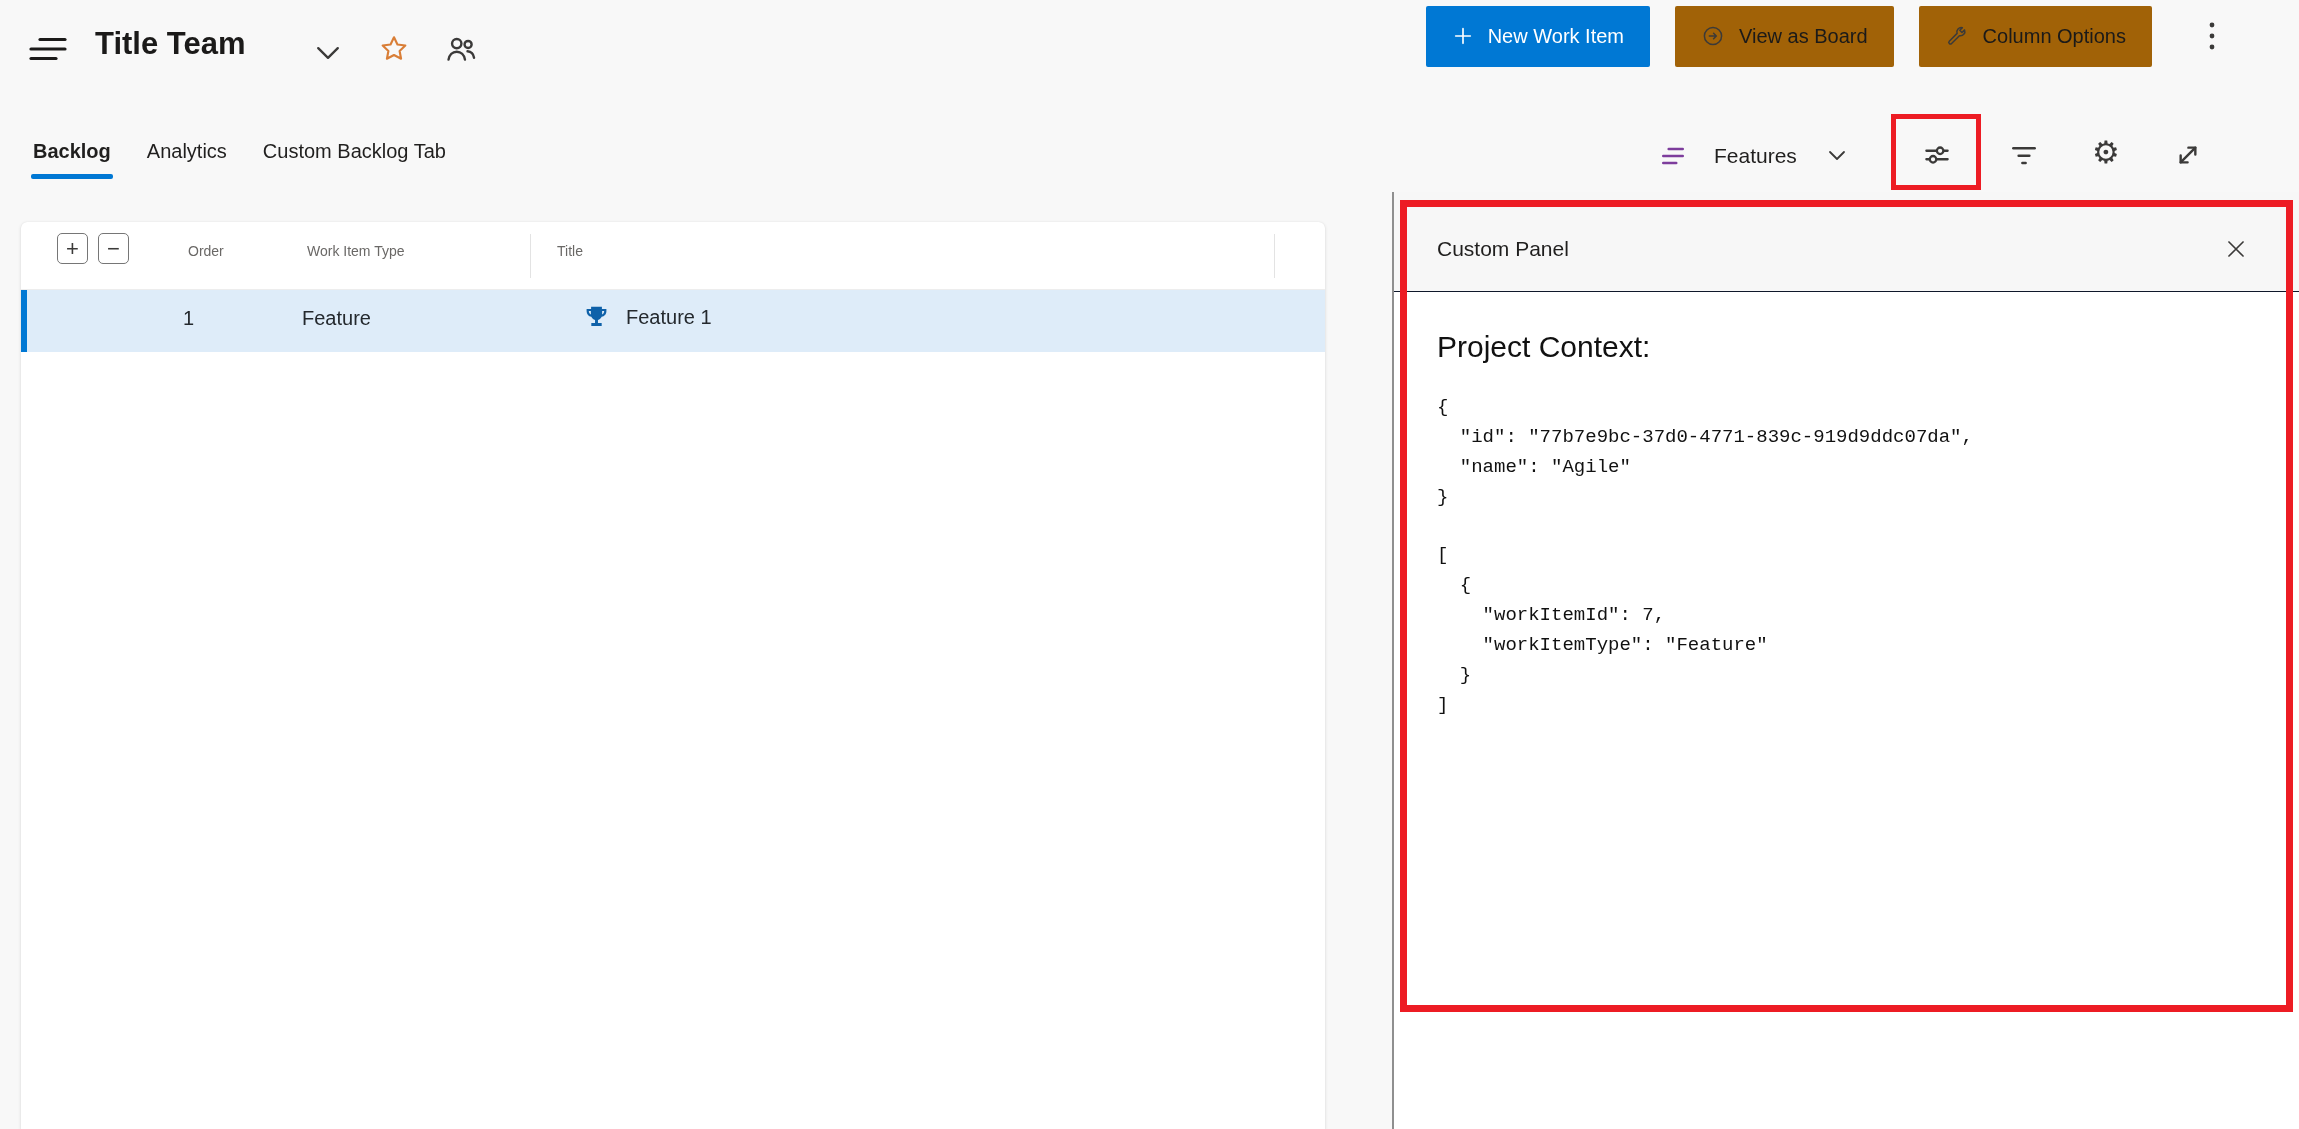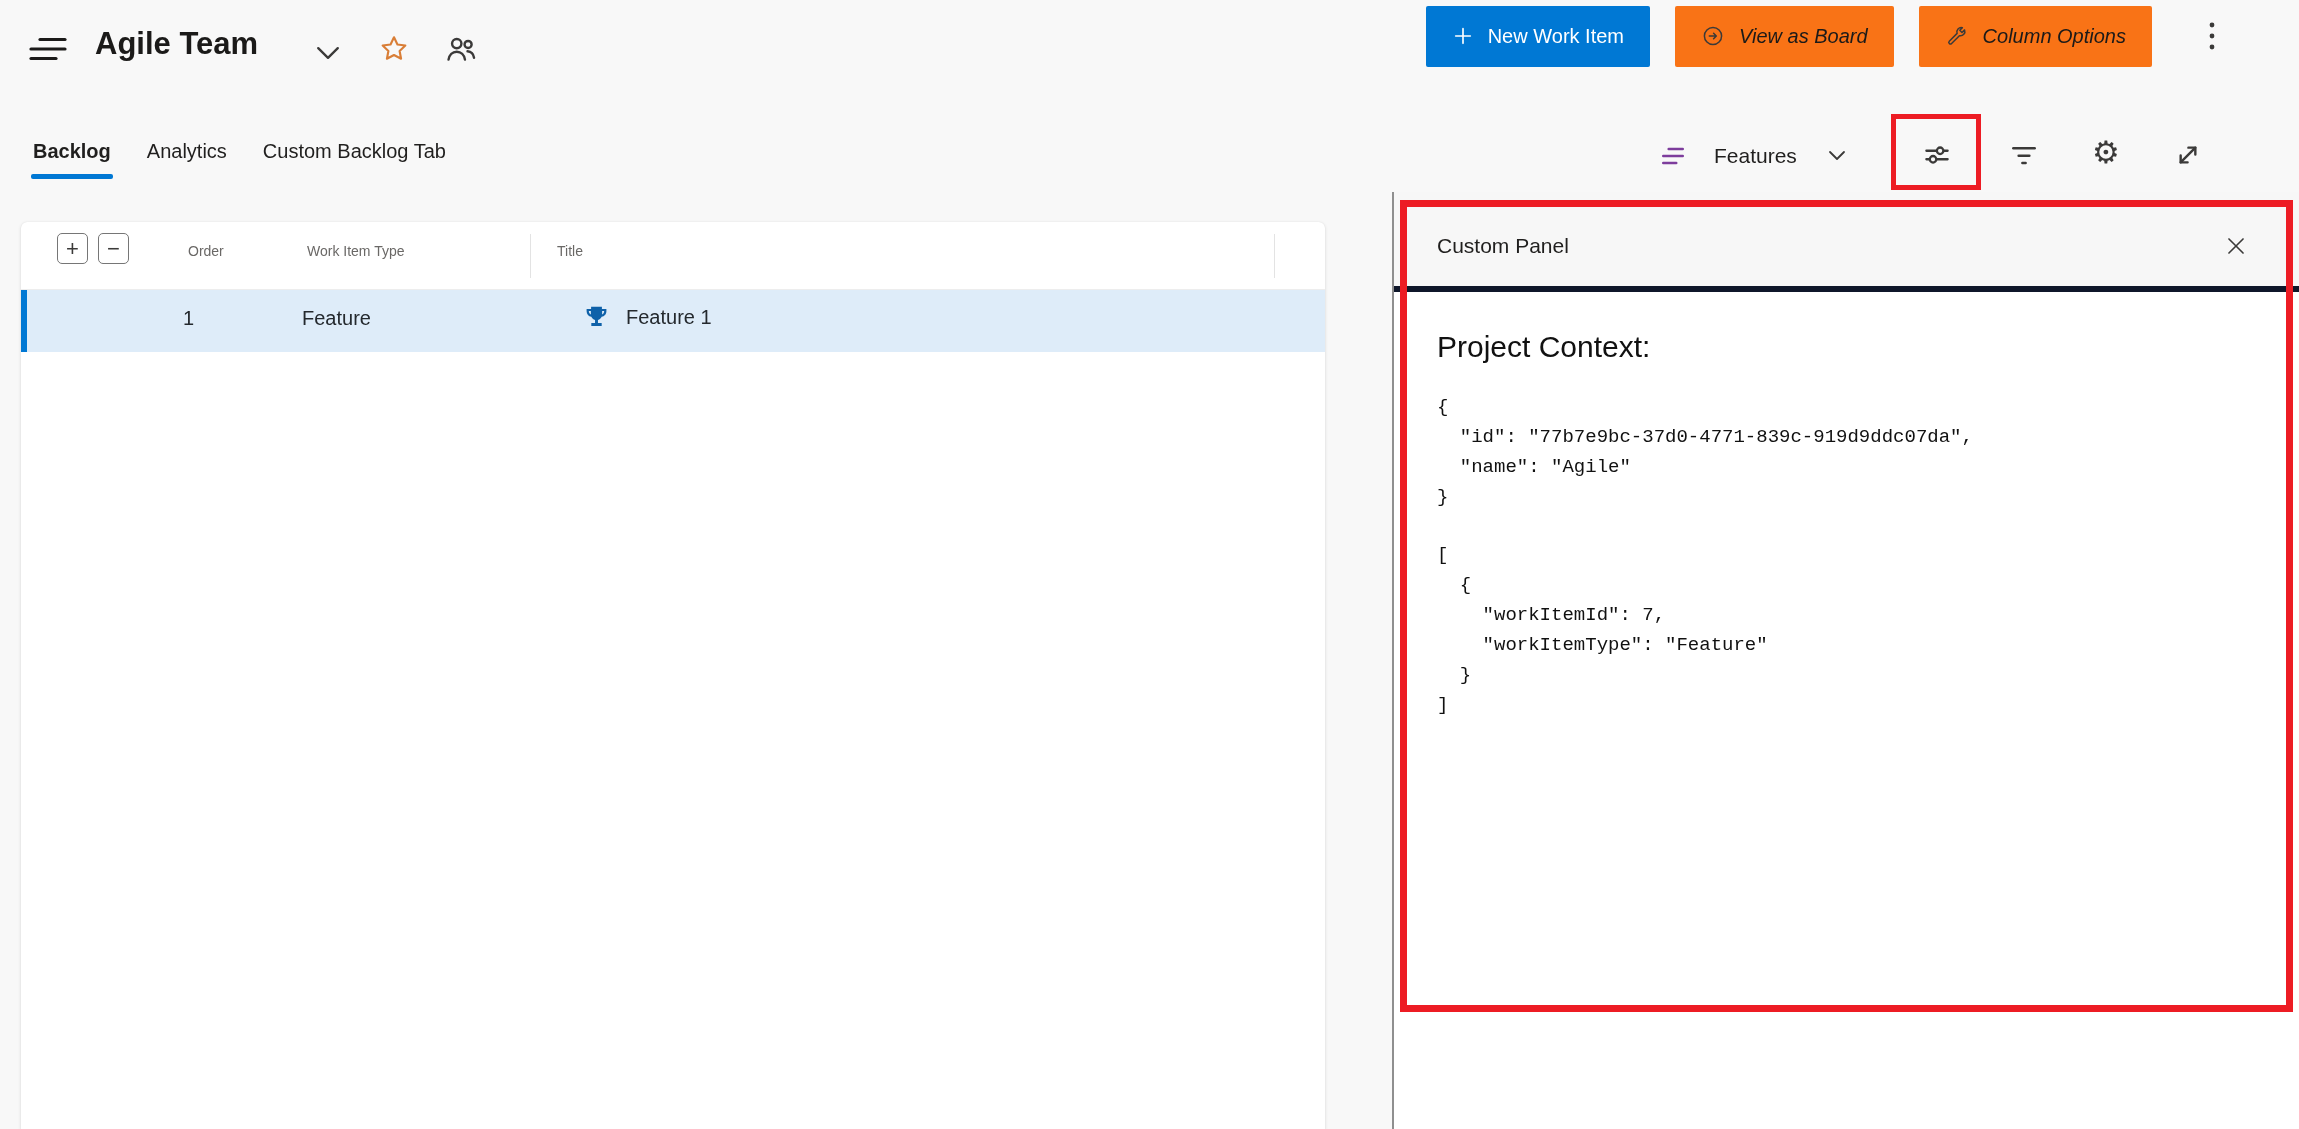--- a/index.html
+++ b/index.html
@@ -19,21 +19,21 @@
   .topbar { position:absolute; left:0; top:0; width:100%; height:90px; }
   .menu-btn { position:absolute; left:28px; top:34px; width:40px; height:32px; cursor:pointer; }
   .team-title { position:absolute; left:95px; top:26px; font-size:31px; font-weight:700; color:#1b1a19; }
   .title-chevron { position:absolute; left:313px; top:42px; }
   .star-btn { position:absolute; left:378px; top:33px; }
   .people-btn { position:absolute; left:444px; top:33px; }
 
   .topbar-actions { position:absolute; right:74px; top:14px; display:flex; align-items:center; gap:25px; height:44px; }
   .btn { height:61px; display:flex; align-items:center; gap:14px; padding:0 26px; font-size:20px; cursor:pointer; border:none; border-radius:2px; font-family:inherit; }
   .btn-primary { background:#0078d4; color:#ffffff; }
-  .btn-default { background:#f97316; color:#1b1a19;font-style:italic; }
+  .btn-default { background:#a16207; color:#1b1a19; }
   .dots-btn { margin-left:22px; width:26px; height:40px; display:flex; align-items:center; justify-content:center; cursor:pointer; }
 
   
   .tabstrip { position:absolute; left:33px; top:140px; display:flex; gap:36px; }
   .tab { font-size:20px; color:#201f1e; padding-bottom:16px; position:relative; cursor:pointer; }
   .tab.active { font-weight:700; }
   .tab.active::after { content:""; position:absolute; left:-2px; right:-2px; bottom:0; height:5px; background:#0078d4; border-radius:2px; }
 
   
   .level-picker { position:absolute; left:1660px; top:138px; height:36px; display:flex; align-items:center; gap:28px; cursor:pointer; }
@@ -74,21 +74,21 @@
   .grid-row::before { content:""; position:absolute; left:0; top:0; bottom:0; width:6px; background:#0078d4; }
   .cell { position:absolute; top:17px; font-size:20px; color:#24292e; white-space:nowrap; }
   .cell-order { left:162px; }
   .cell-type  { left:281px; }
   .cell-title { left:562px; display:flex; align-items:center; gap:16px; top:14px; }
 
   
   .splitter { position:absolute; left:1392px; top:192px; width:2px; bottom:0; background:#8f8f8f; cursor:col-resize; }
   .side-panel { position:absolute; left:1394px; top:192px; right:0; bottom:0; background:#ffffff; }
   .panel-header {
-    height:100px; background:#f7f7f7; border-bottom:6px solid #0f172a;
+    height:100px; background:#f7f7f7; border-bottom:1px solid #0f172a;
     display:flex; align-items:center; justify-content:space-between;
     padding:14px 48px 0 43px;
   }
   .panel-title { font-size:21px; color:#201f1e; }
   .panel-close { width:30px; height:30px; display:flex; align-items:center; justify-content:center; cursor:pointer; }
   .panel-body { padding:0 40px 0 43px; }
   .panel-h { font-size:30px; font-weight:400; color:#111111; }
   .panel-h.first { margin-top:38px; }
   .panel-h.second { margin-top:68px; }
   .json-block {
@@ -111,21 +111,21 @@
   <div class="topbar">
     <div class="menu-btn">
       <svg width="40" height="32" viewBox="0 0 40 32">
           <g stroke="#1b1a19" stroke-width="3.2" stroke-linecap="round">
             <path d="M12 5.5 H37"></path>
             <path d="M3 15 H37"></path>
             <path d="M3 24.5 H28"></path>
           </g>
         </svg>
     </div>
-    <div class="team-title">Agile Team</div>
+    <div class="team-title">Title Team</div>
     <div class="title-chevron">
       <svg width="30" height="22" viewBox="0 0 24 18" class="stroke-icon" style="stroke-width:1.9">
           <path d="M4 5 l8 8 8-8"></path>
         </svg>
     </div>
     <div class="star-btn">
       <svg width="32" height="32" viewBox="0 0 24 24" style="fill:none;stroke:#d97e37;stroke-width:1.6;stroke-linejoin:round">
         <path d="M12 3.2l2.6 5.4 5.9.8-4.3 4.1 1.1 5.8-5.3-2.8-5.3 2.8 1.1-5.8-4.3-4.1 5.9-.8z"></path>
       </svg>
     </div>

